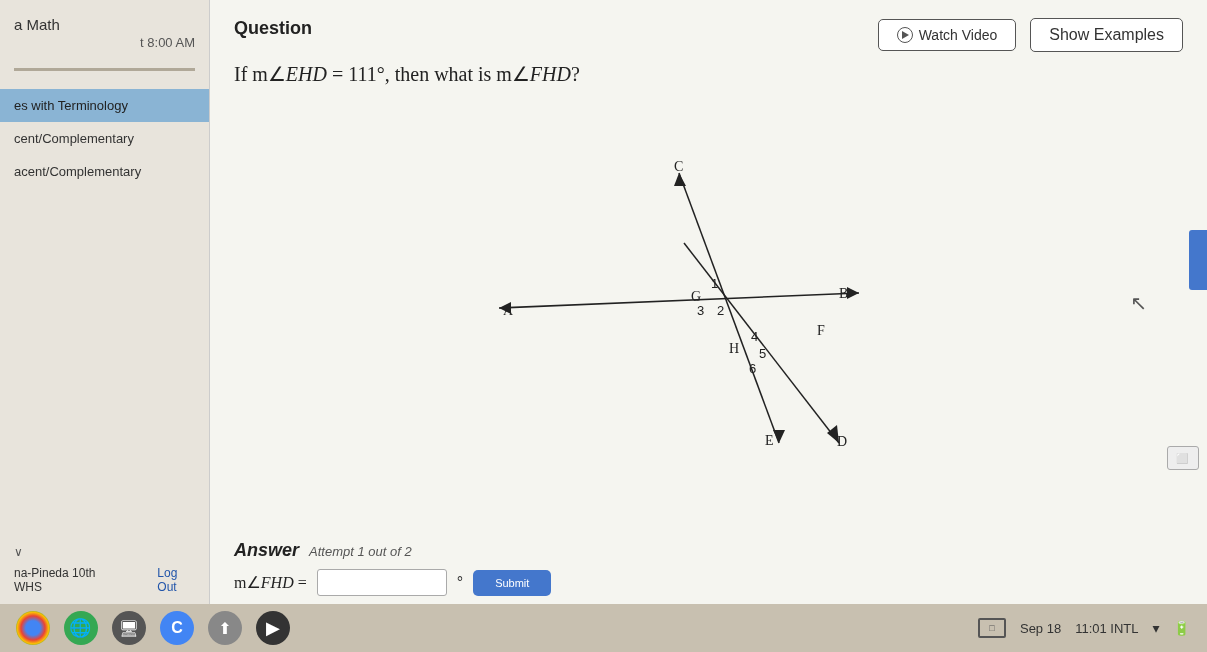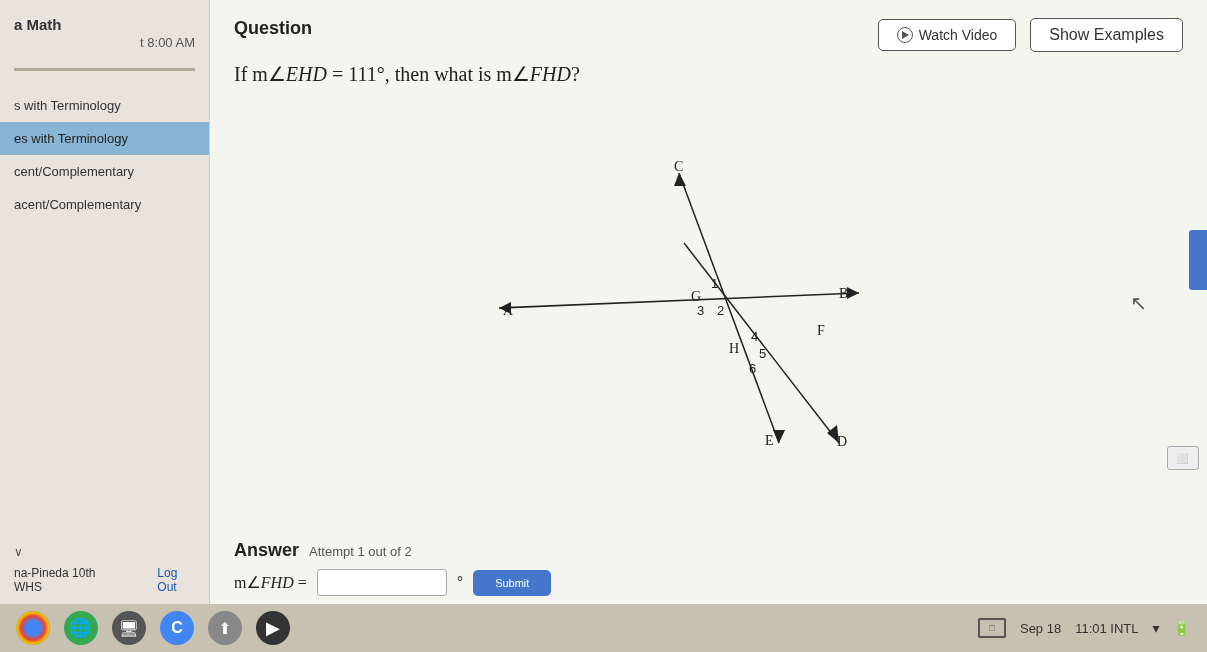--- a/index.html
+++ b/index.html
@@ -29,21 +29,21 @@
       padding: 0;
       flex-shrink: 0;
     }
 
     .sidebar-top {
       padding: 16px 14px 8px 14px;
     }
 
     .sidebar-app-title {
       font-size: 15px;
-      font-weight: bold;
+      font-weight: normal;
       color: #333;
       font-family: sans-serif;
     }
 
     .sidebar-time {
       font-size: 13px;
       color: #555;
       margin-top: 2px;
       font-family: sans-serif;
       text-align: right;
@@ -206,20 +206,21 @@
       border-top: none;
     }
 
     .answer-label {
       font-size: 16px;
       font-family: sans-serif;
       color: #222;
       display: flex;
       align-items: baseline;
       gap: 10px;
+      font-style: italic;
     }
 
     .answer-label strong {
       font-weight: 900;
       font-size: 18px;
     }
 
     .attempt-text {
       font-size: 13px;
       color: #555;
@@ -318,21 +319,20 @@
 
 <div class="main-layout">
 
   <div class="sidebar">
     <div class="sidebar-top">
       <div class="sidebar-app-title">a Math</div>
       <div class="sidebar-time">t 8:00 AM</div>
     </div>
     <div class="sidebar-divider"></div>
     <div class="sidebar-items">
-      <div class="sidebar-item">s with Terminology</div>
       <div class="sidebar-item active">es with Terminology</div>
       <div class="sidebar-item">cent/Complementary</div>
       <div class="sidebar-item">acent/Complementary</div>
     </div>
     <div class="sidebar-bottom">
       <div style="display:flex;flex-direction:column;gap:2px;">
         <span class="sidebar-chevron">∨</span>
         <div style="display:flex;gap:4px;align-items:flex-start;">
           <span class="sidebar-user">na-Pineda 10th WHS</span>
           <a class="sidebar-logout">Log Out</a>

